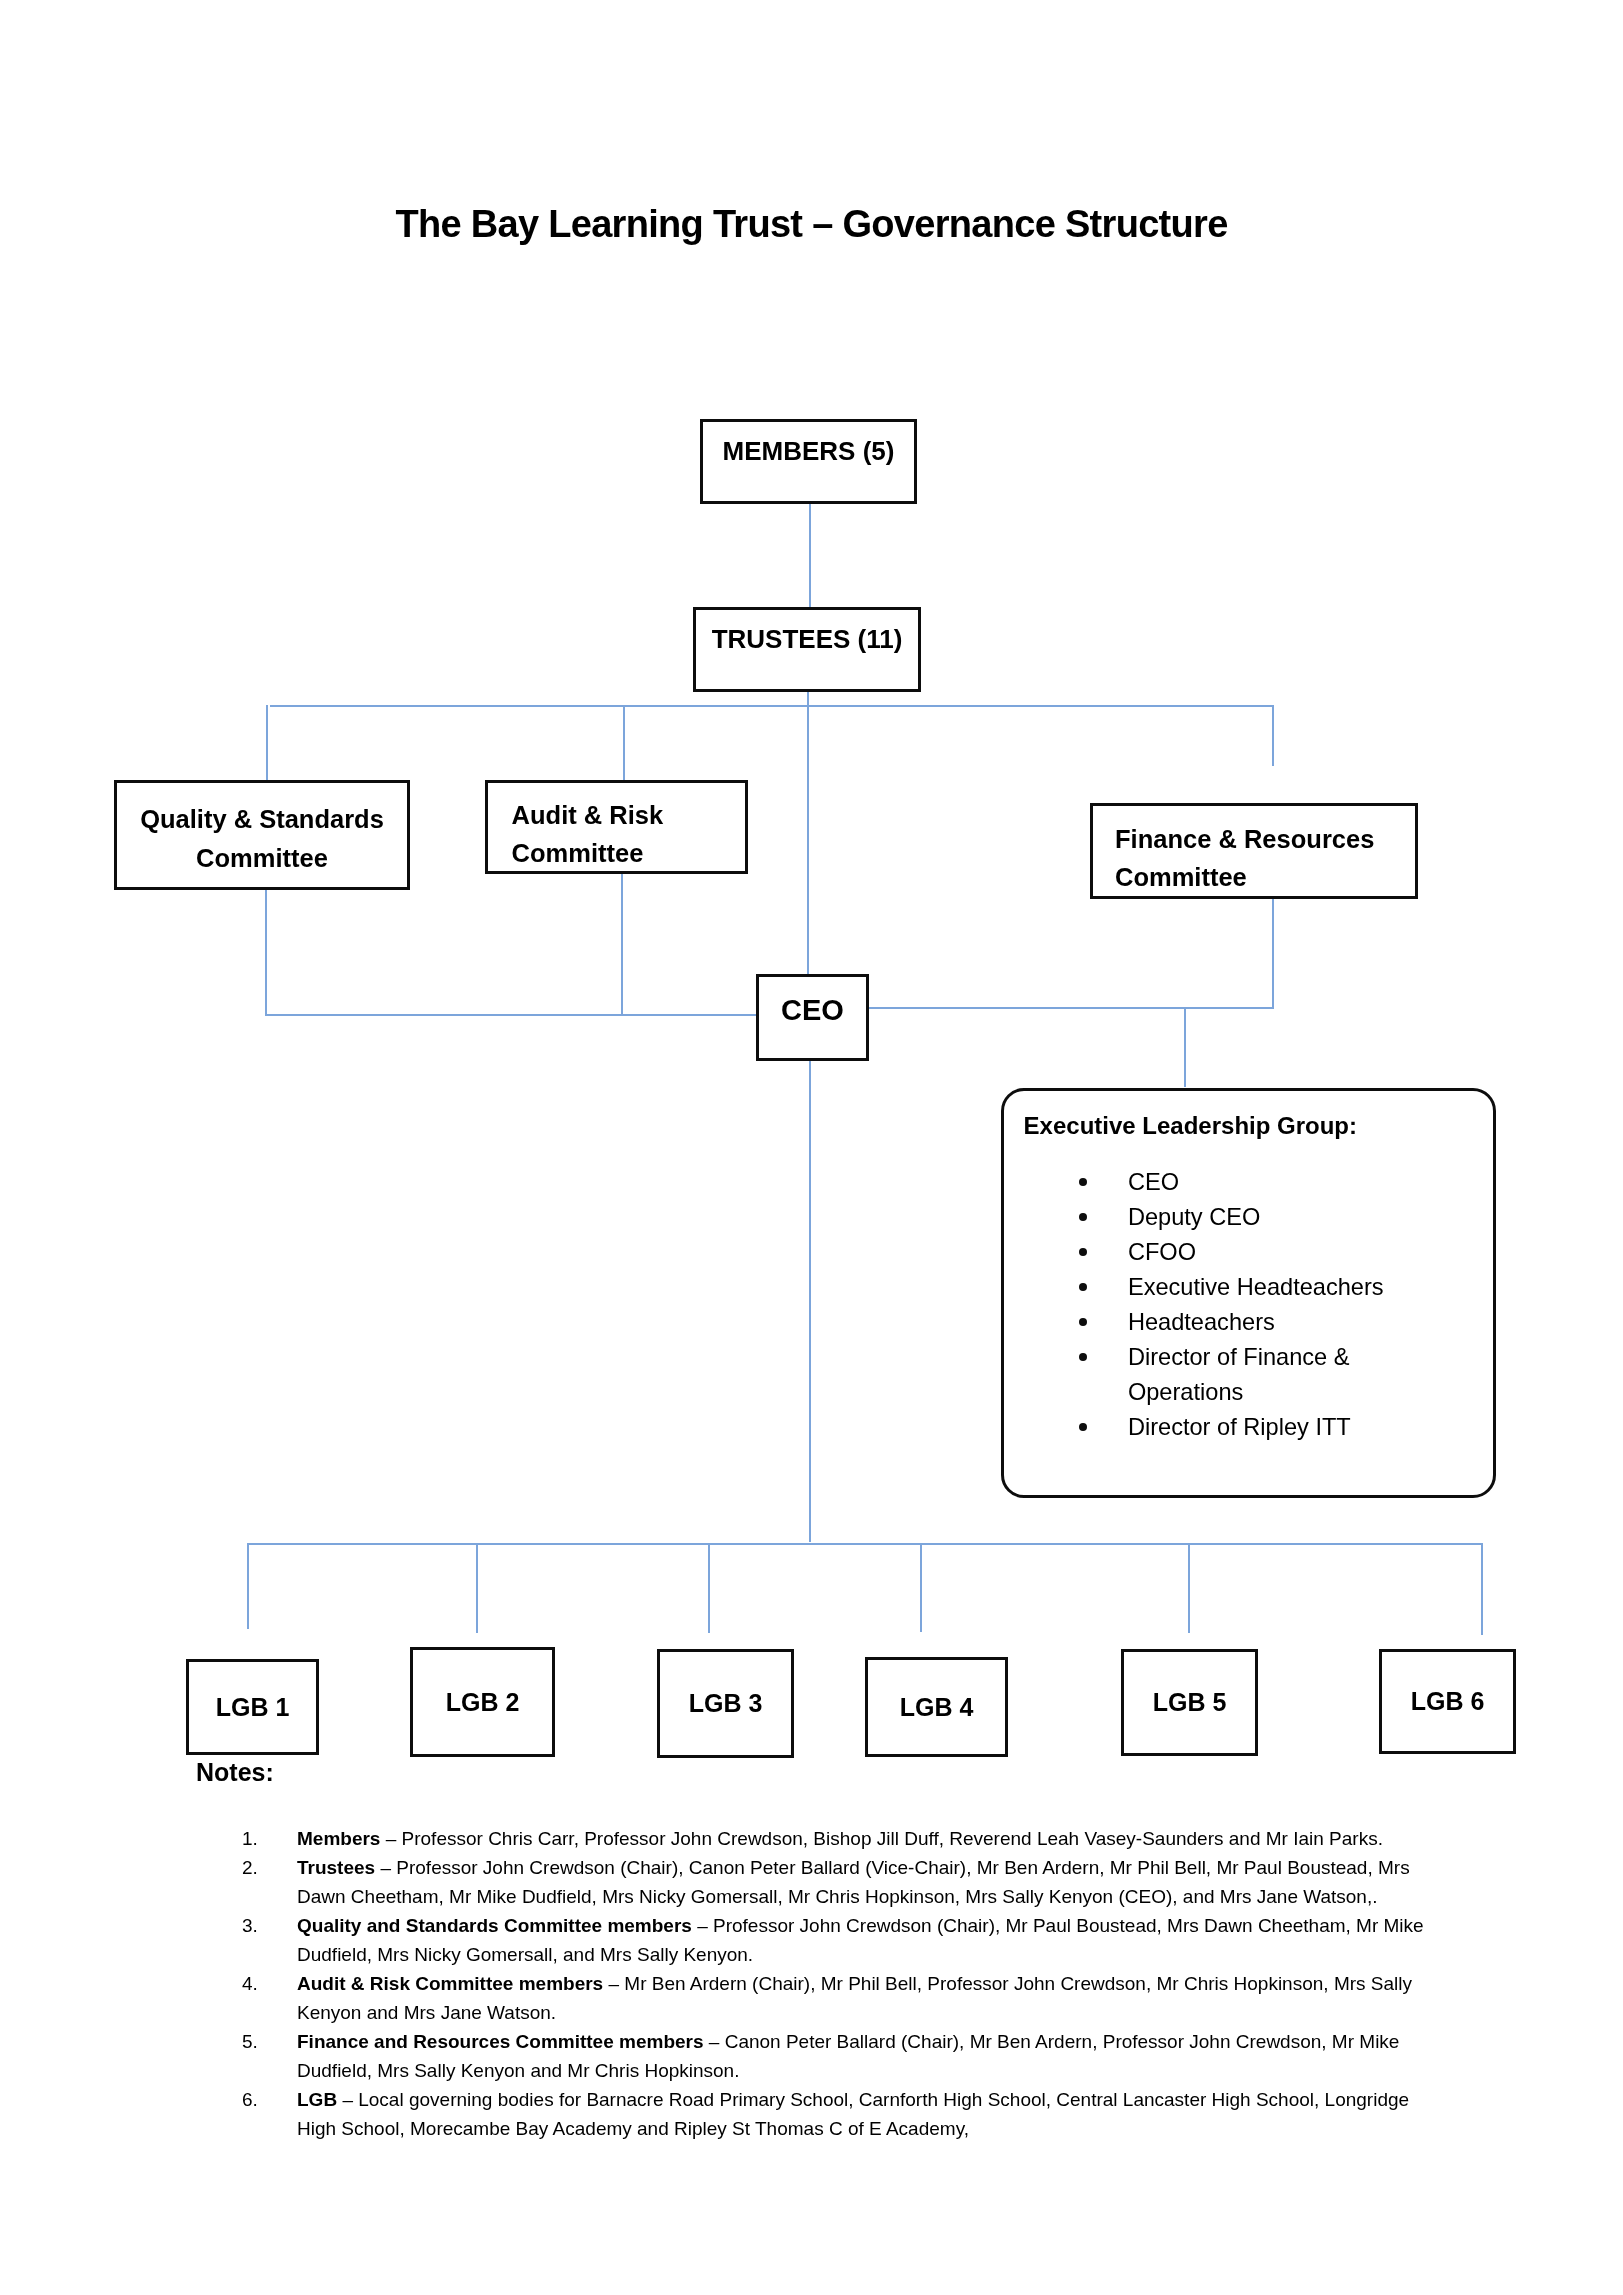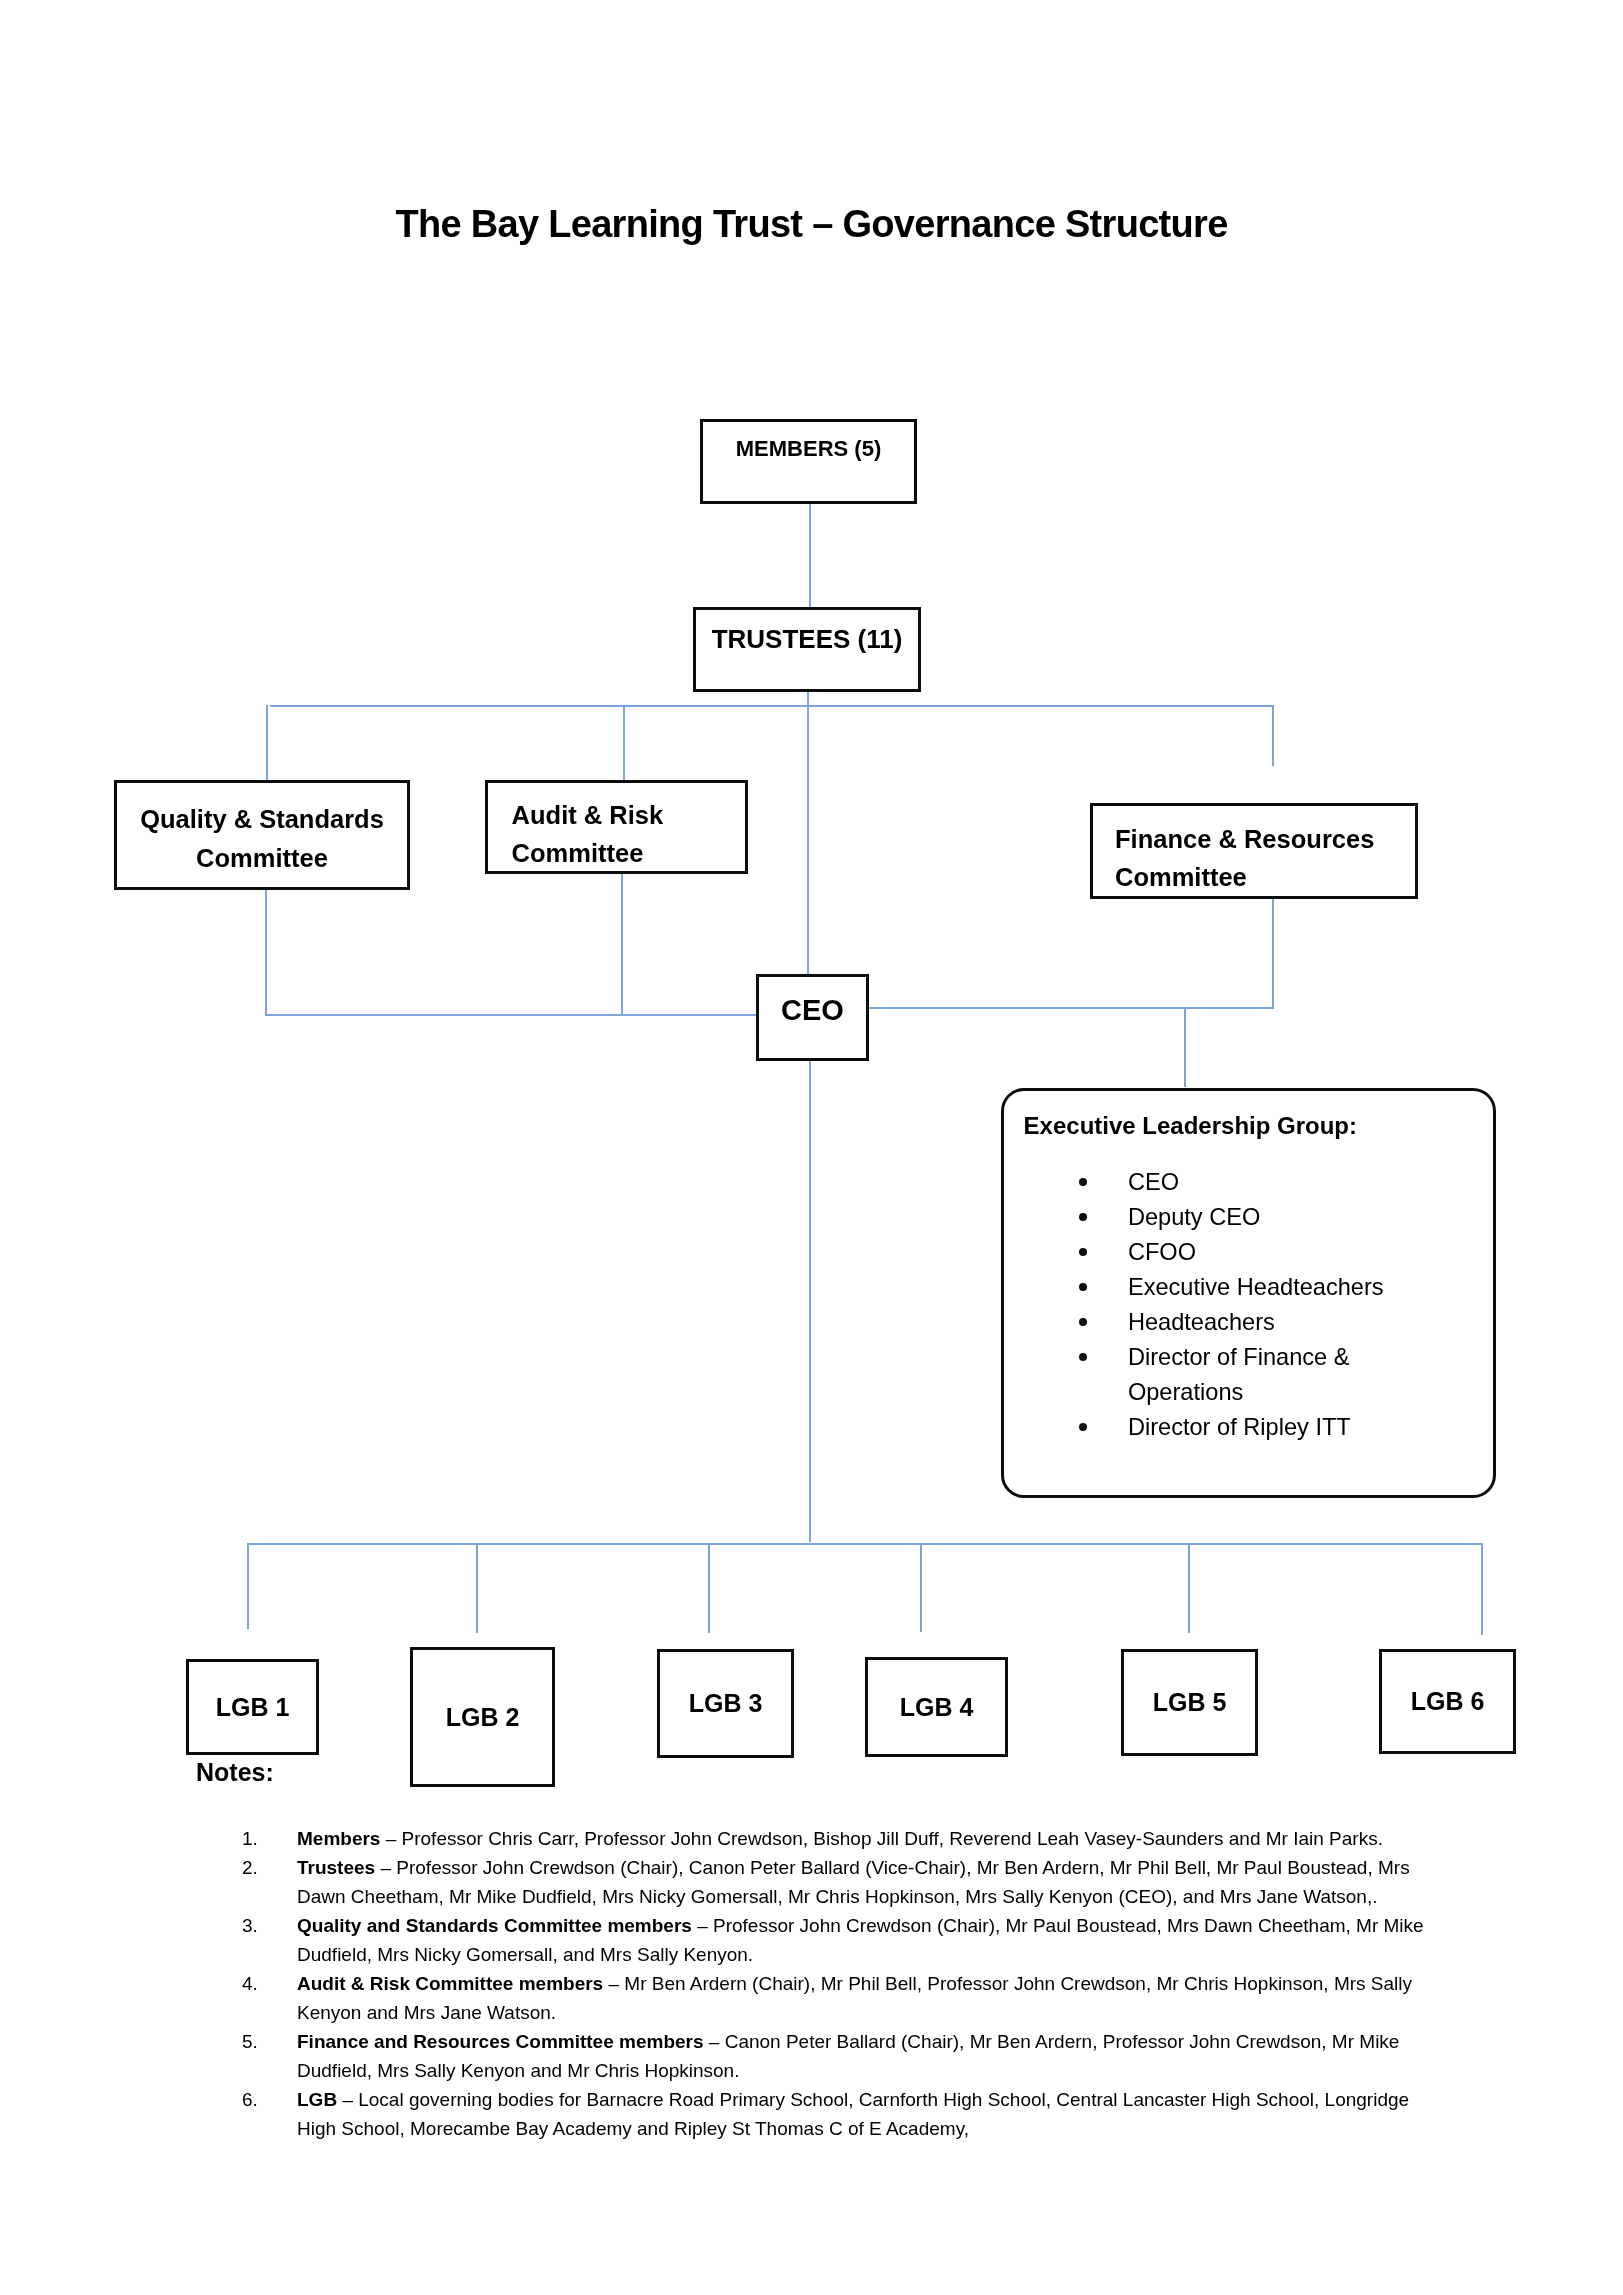--- a/index.html
+++ b/index.html
@@ -21,35 +21,35 @@
     letter-spacing:-0.7px;
   }
   .box{
     position:absolute;
     background:#ffffff;
     border:3.3px solid #0d0d0d;
     box-sizing:border-box;
     font-weight:bold;
   }
   
-  .b-members{left:700px;top:419px;width:217px;height:85px;font-size:22px;text-align:center;padding-top:14.4px;}
+  .b-members{left:700px;top:419px;width:217px;height:85px;font-size:26px;text-align:center;padding-top:14.4px;}
   .b-trustees{left:693px;top:607px;width:228px;height:85px;font-size:26px;text-align:center;padding-top:14.4px;}
   .b-qs{left:114px;top:780px;width:296px;height:110px;font-size:25.5px;text-align:center;padding-top:17px;line-height:39px;}
   .b-ar{left:485px;top:780px;width:263px;height:94px;font-size:25.5px;text-align:left;padding:13px 0 0 23.6px;line-height:38px;}
   .b-fr{left:1090px;top:767px;width:328px;height:96px;font-size:25.5px;text-align:left;padding:14.4px 0 0 22px;line-height:38px;margin-top:36px;}
   .b-ceo{left:756px;top:974px;width:113px;height:87px;font-size:29px;text-align:center;padding-top:17px;}
   .b-elg{left:1001px;top:1088px;width:495px;height:410px;font-weight:normal;border-radius:23px;}
   .elg-title{font-size:24px;font-weight:bold;padding:21px 0 0 19.6px;}
   .elg-list{margin-top:25px;}
   .elg-row{display:flex;align-items:flex-start;padding-left:75px;min-height:35px;}
   .elg-dot{width:7.9px;height:7.9px;border-radius:50%;background:#0d0d0d;margin-top:13px;flex:0 0 auto;}
   .elg-text{margin-left:41px;font-size:23.6px;line-height:35px;width:340px;}
   .b-lgb{font-size:25px;text-align:center;display:flex;align-items:center;justify-content:center;}
   .b-lgb1{left:186px;top:1659px;width:133px;height:96px;}
-  .b-lgb2{left:410px;top:1647px;width:145px;height:140px;}
+  .b-lgb2{left:410px;top:1647px;width:145px;height:110px;}
   .b-lgb3{left:637px;top:1649px;width:137px;height:109px;margin-left:20px;}
   .b-lgb4{left:865px;top:1657px;width:143px;height:100px;}
   .b-lgb5{left:1121px;top:1649px;width:137px;height:107px;}
   .b-lgb6{left:1379px;top:1649px;width:137px;height:105px;}
   
   .line{position:absolute;background:#7ca5db;}
   .vl{width:2px;}
   .hl{height:2px;}
   .l-mt   {left:809px;top:504px;height:103px;}
   .l-tc   {left:807px;top:692px;height:282px;}

